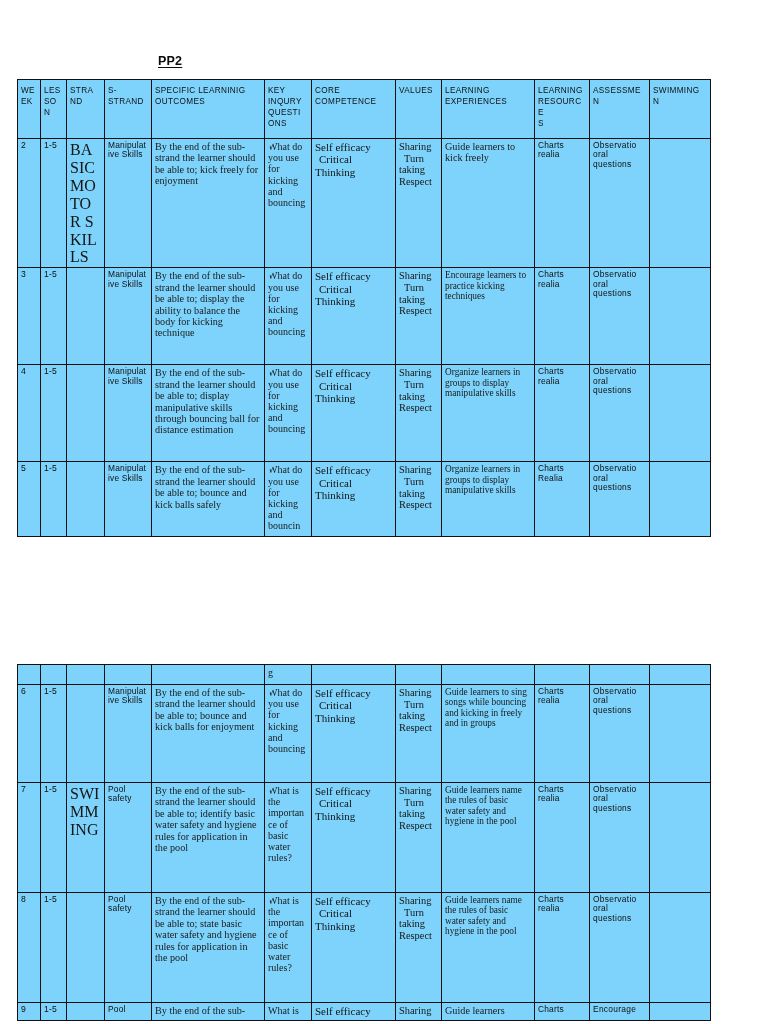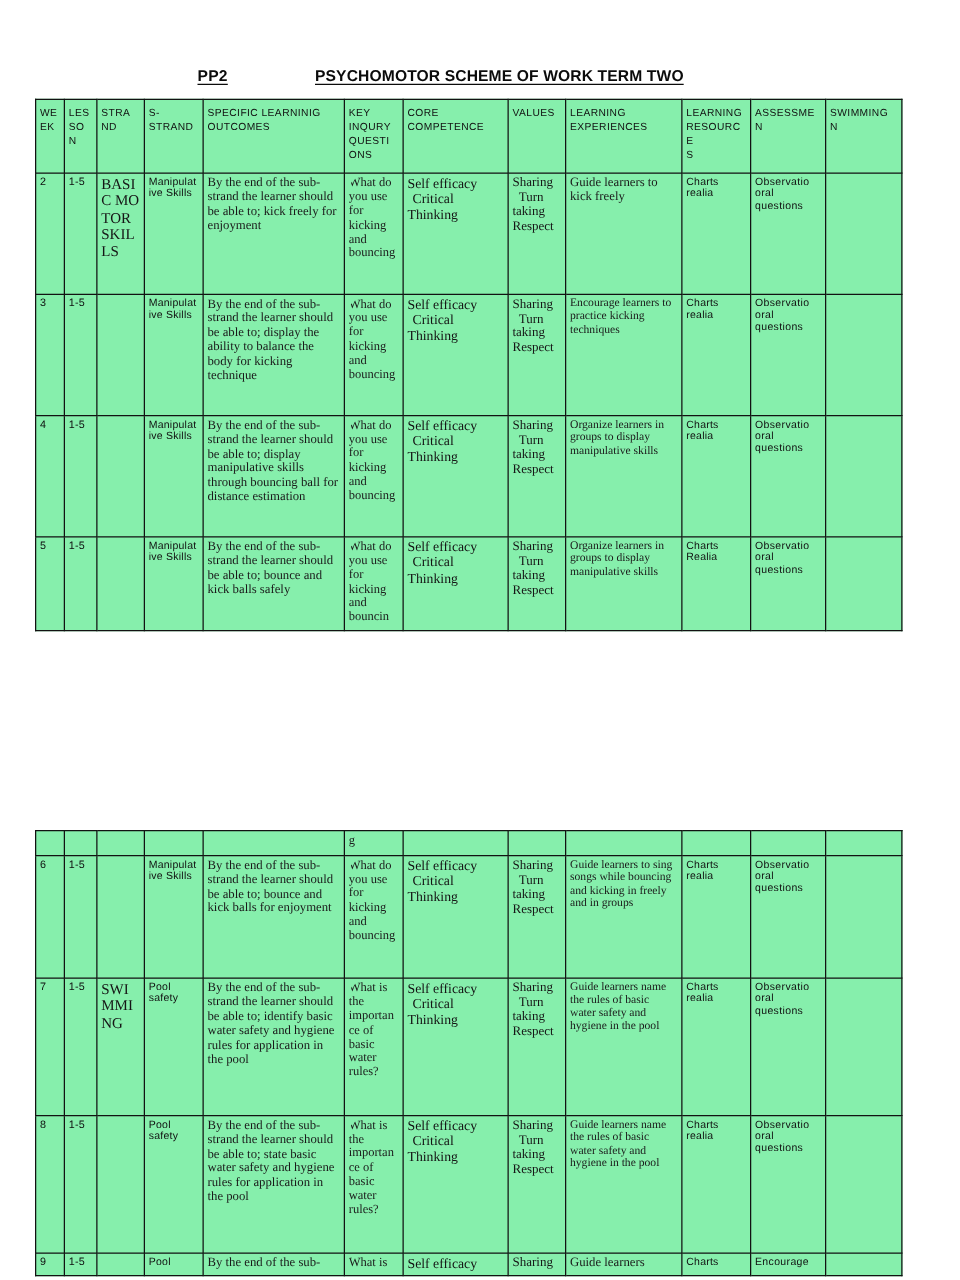--- a/index.html
+++ b/index.html
@@ -58,22 +58,22 @@
     color: #0b0b0b;
     white-space: nowrap;
   }
 
   
   table.scheme {
     position: absolute;
     border-collapse: collapse;
     table-layout: fixed;
     width: 693px;
-    left: 28px;
-    background: #86efac;
+    left: 17px;
+    background: #7dd3fc;
   }
   table.scheme td,
   table.scheme th {
     border: 1px solid #121212;
     vertical-align: top;
     padding: 2px 3px 1px 3px;
     text-align: left;
     font-weight: normal;
     overflow: hidden;
     line-height: 1.12;
@@ -151,21 +151,21 @@
     font-family: "Liberation Serif", serif;
     font-size: 10px;
     line-height: 1.22;
     color: #1b1b1b;
     word-break: break-word;
     border-radius: 18px;
   }
 
   .strand-cell {
     font-family: "Liberation Serif", serif;
-    font-size: 12px;
+    font-size: 16px;
     line-height: 1.14;
     color: #151515;
     word-break: break-all;
   }
 
   
   col.c-week   { width: 23px; }
   col.c-lesson { width: 26px; }
   col.c-strand { width: 38px; }
   col.c-sstrand{ width: 47px; }
@@ -193,21 +193,20 @@
 
   .cut { overflow: hidden; }
 </style>
 </head>
 <body>
 
 <div class="page">
 
   <div class="title-row">
     <span class="title-doc">PP2</span>
-    <span class="title-main">PSYCHOMOTOR SCHEME OF WORK TERM TWO</span>
   </div>
 
   <table class="scheme" id="table-one">
     <colgroup>
       <col class="c-week">
         <col class="c-lesson">
         <col class="c-strand">
         <col class="c-sstrand">
       <col class="c-slo">
         <col class="c-kiq">

